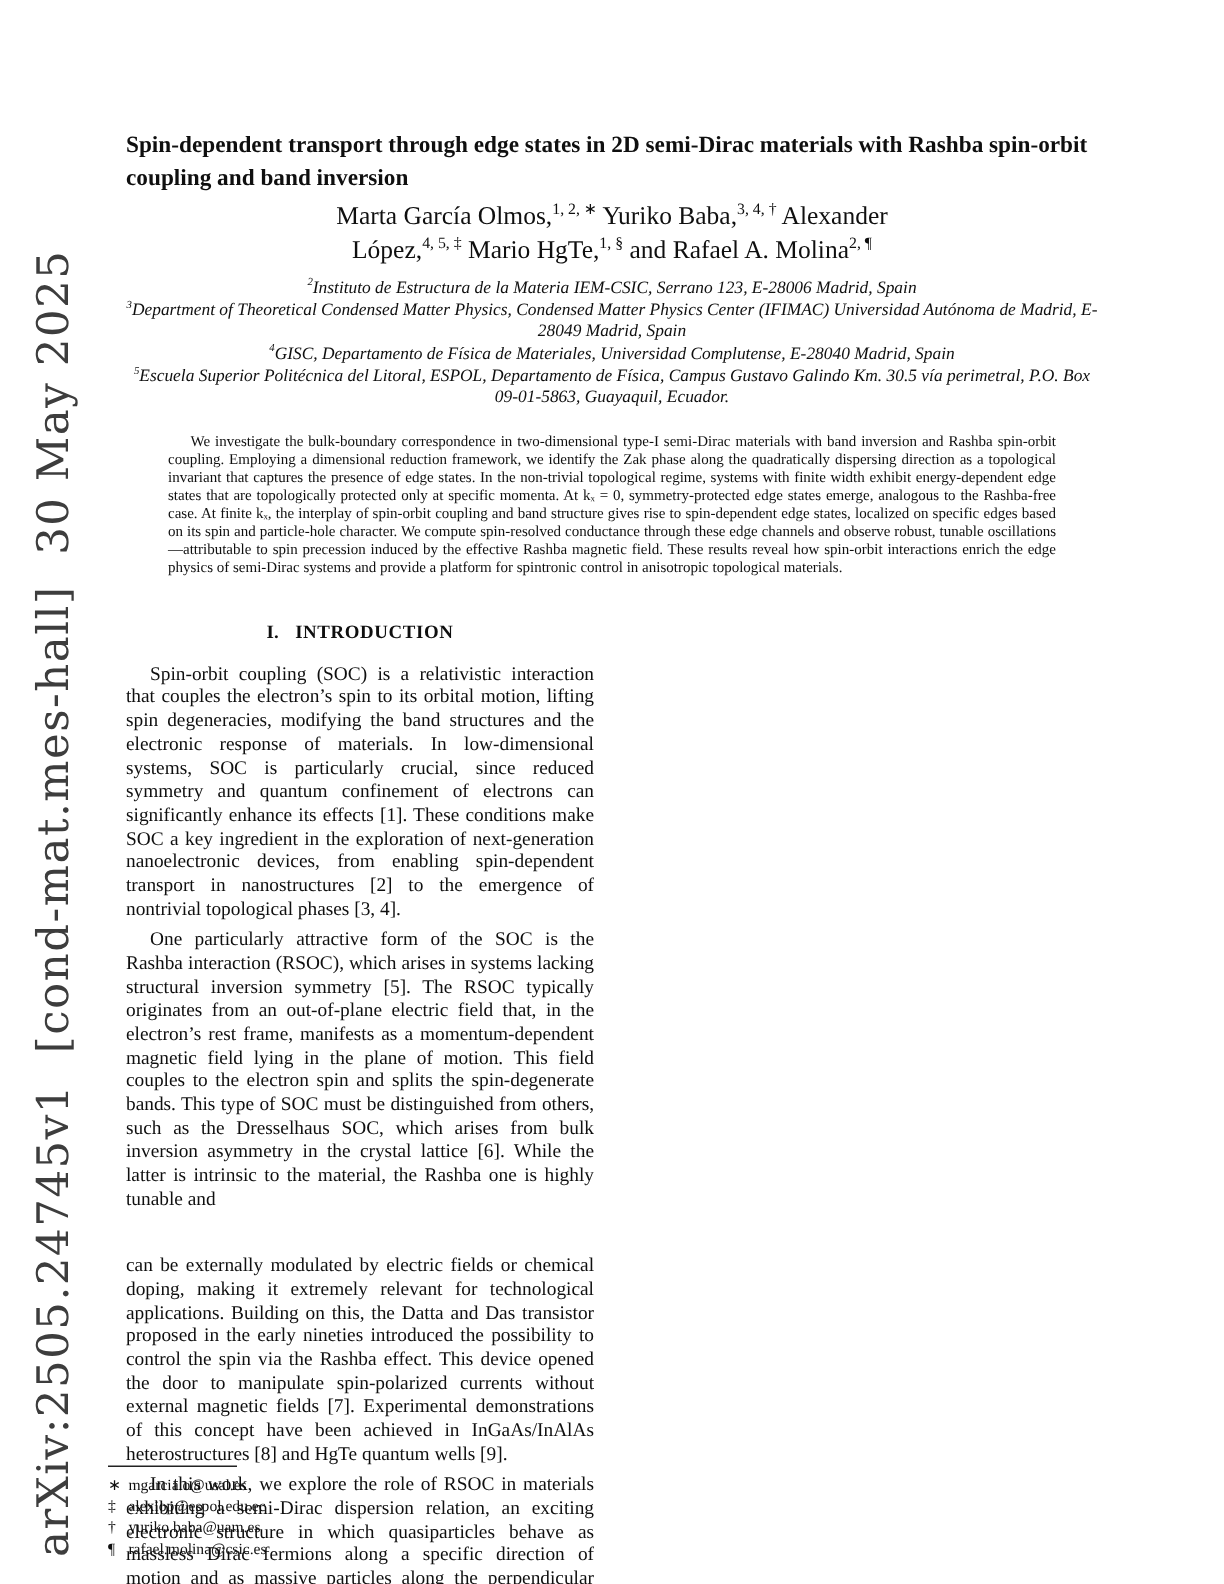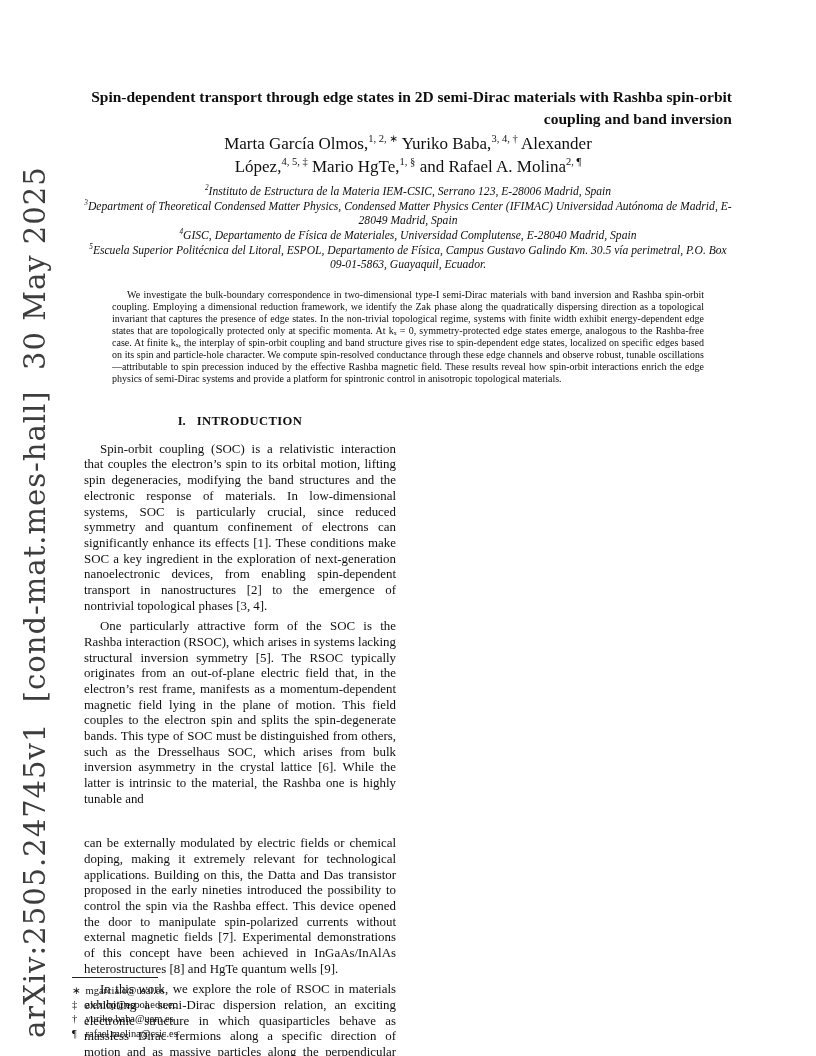--- a/index.html
+++ b/index.html
@@ -19,21 +19,21 @@
     transform-origin:0 0;
     font-family:"DejaVu Serif", serif;
     font-size:29px;
     letter-spacing:1px;
     white-space:pre;
     color:#3d3d3d;
   }
   .content { position:absolute; left:84px; top:0; width:648px; }
   .title {
     margin-top:86px;
-    text-align:right;
+    text-align:left;
     font-size:15.5px;
     font-weight:bold;
     line-height:1.4;
   }
   .authors {
     margin-top:4px;
     text-align:center;
     font-size:17px;
     line-height:1.32;
   }

